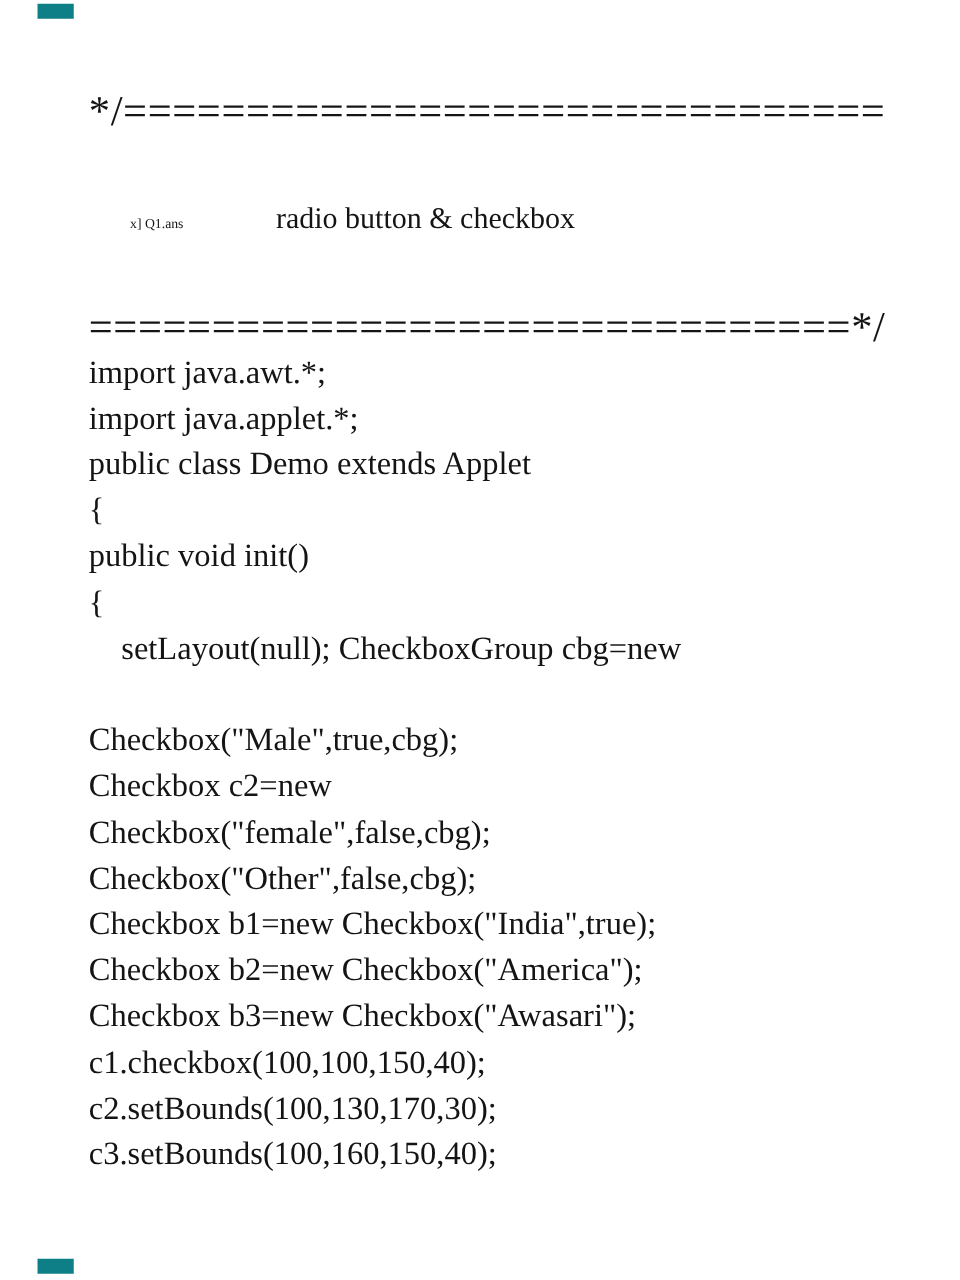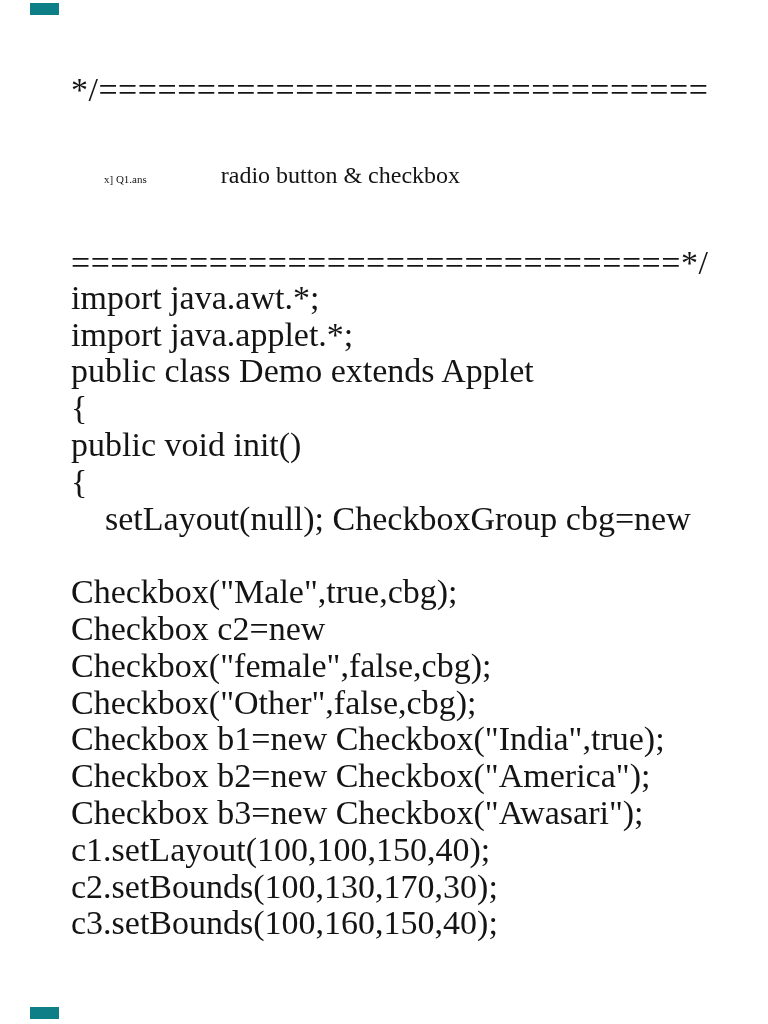--- a/index.html
+++ b/index.html
@@ -40,21 +40,21 @@
   }
   .doc-label {
     font-size: 11px;
     margin-left: 9px;
     margin-right: 74px;
   }
   .page-title {
     font-size: 24px;
   }
   .code-line {
-    font-size: 34px;
+    font-size: 26px;
     line-height: 36.8px;
     white-space: pre;
   }
 </style>
 </head>
 <body>
 
 <div class="page" style="color: rgb(20, 20, 20);">
 
   <div class="corner-mark top" style="background: rgb(14, 127, 134);"></div>
@@ -79,19 +79,19 @@
         <div class="code-line">{</div>
         <div class="code-line">    setLayout(null); CheckboxGroup cbg=new</div>
         <div class="code-line">&nbsp;</div>
         <div class="code-line">Checkbox("Male",true,cbg);</div>
         <div class="code-line">Checkbox c2=new</div>
         <div class="code-line">Checkbox("female",false,cbg);</div>
         <div class="code-line">Checkbox("Other",false,cbg);</div>
         <div class="code-line">Checkbox b1=new Checkbox("India",true);</div>
         <div class="code-line">Checkbox b2=new Checkbox("America");</div>
         <div class="code-line">Checkbox b3=new Checkbox("Awasari");</div>
-        <div class="code-line">c1.setLayout(100,100,150,40);</div>
+        <div class="code-line">c1.checkbox(100,100,150,40);</div>
         <div class="code-line">c2.setBounds(100,130,170,30);</div>
         <div class="code-line">c3.setBounds(100,160,150,40);</div>
       </div>
 
   </div>
 </div>
 
 </body></html>

